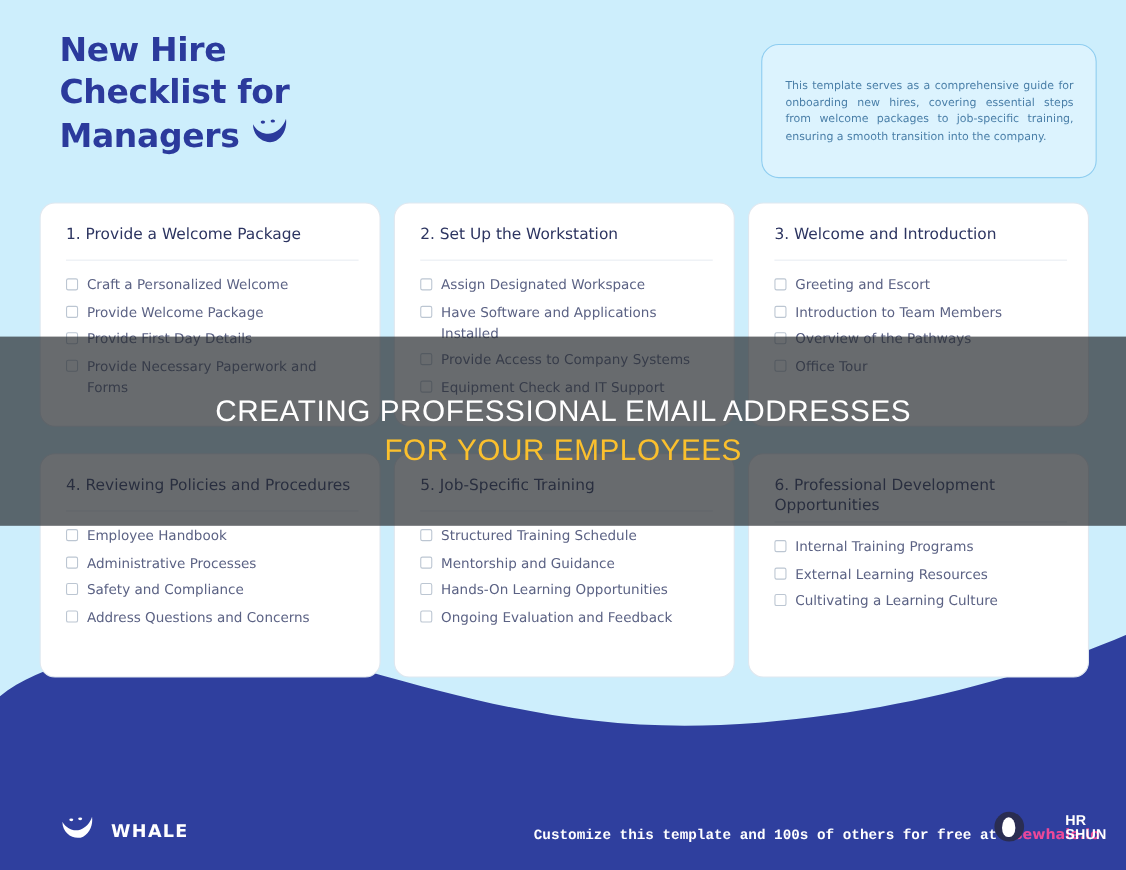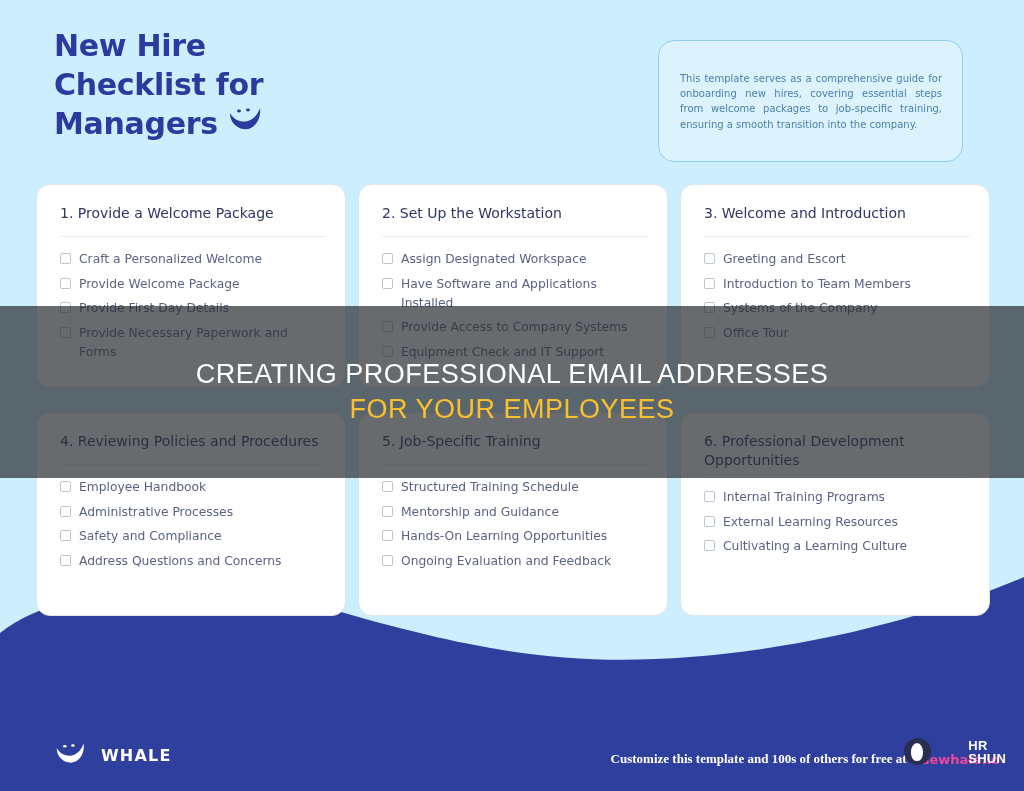--- a/index.html
+++ b/index.html
@@ -40,21 +40,21 @@
   .heading-line.with-icon {
     display: flex;
     align-items: flex-end;
     gap: 9px;
   }
   .whale-smile { flex: none; }
 
   
   .description-box {
     position: absolute;
-    left: 658px; top: 40px;
+    left: 692px; top: 40px;
     width: 305px; height: 122px;
     border: 1.5px solid #8ecdf0;
     border-radius: 16px;
     background: rgba(234,248,255,0.55);
     padding: 30px 20px 0 21px;
     z-index: 3;
   }
   .description-text {
     font-family: "DejaVu Sans", sans-serif;
     font-size: 10px;
@@ -162,21 +162,21 @@
   }
   .footer-cta {
     position: absolute;
     right: 24px; bottom: 24px;
     display: flex;
     align-items: center;
     gap: 2px;
     z-index: 5;
   }
   .footer-cta-text {
-    font-family: Liberation Serif, serif;
+    font-family: Liberation Mono, monospace;
     font-weight: bold;
     font-size: 13px;
     color: #ffffff;
     white-space: nowrap;
   }
   .footer-cta-url {
     font-family: "DejaVu Sans", sans-serif;
     font-weight: bold;
     font-size: 13px;
     color: #ec4899;
@@ -297,21 +297,21 @@
       <li class="card-item">
         <span class="checkbox"></span>
         <span class="card-item-label">Greeting and Escort</span>
       </li>
       <li class="card-item">
         <span class="checkbox"></span>
         <span class="card-item-label">Introduction to Team Members</span>
       </li>
       <li class="card-item">
         <span class="checkbox"></span>
-        <span class="card-item-label">Systems of the Company</span>
+        <span class="card-item-label">Overview of the Pathways</span>
       </li>
       <li class="card-item">
         <span class="checkbox"></span>
         <span class="card-item-label">Office Tour</span>
       </li>
     </ul>
   </div>
 
   <div class="card">
     <div class="card-title">4. Reviewing Policies and Procedures</div>

